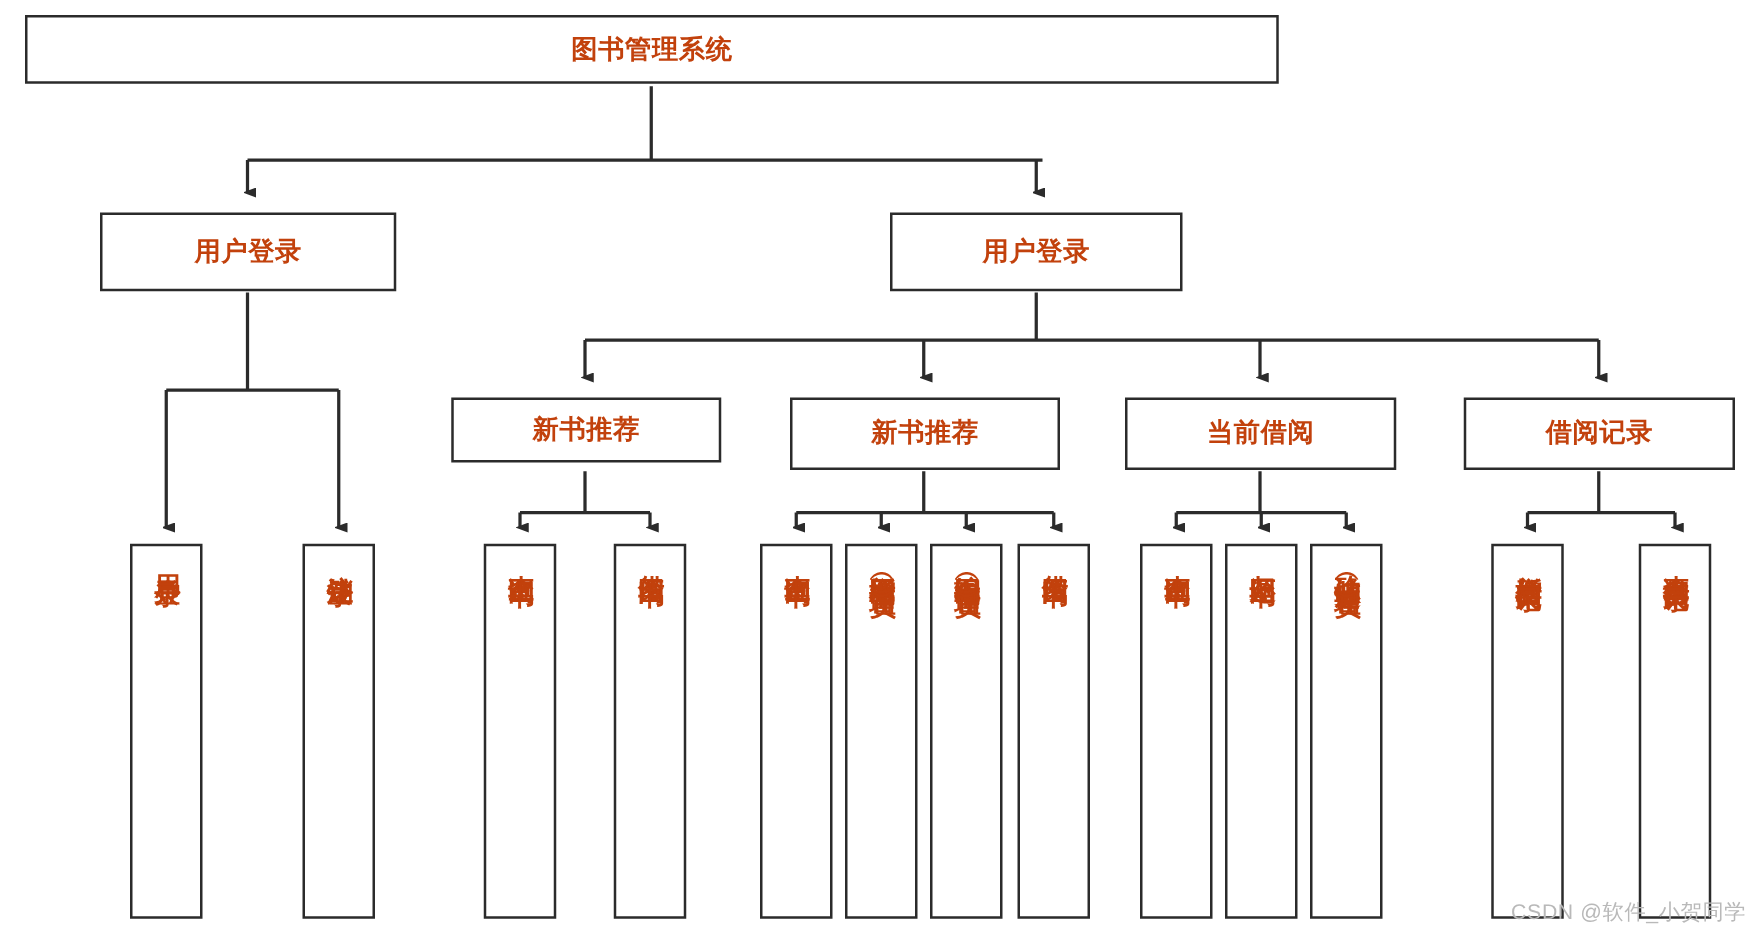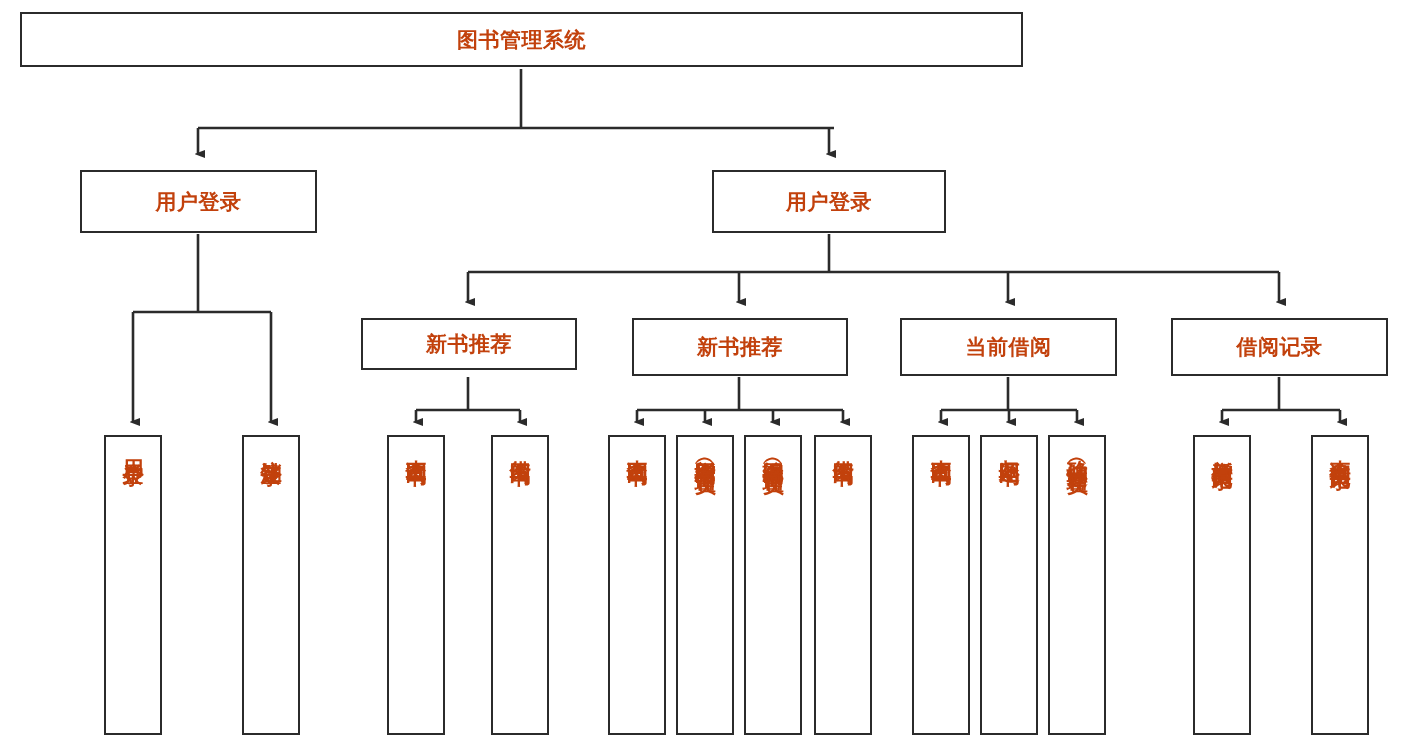--- a/index.html
+++ b/index.html
@@ -182,14 +182,15 @@
     <span class="label">确认归还（管理员）</span>
   </div>
 
   <div class="node vertical" style="left:1193px; top:435px; width:58px; height:300px;">
     <span class="label">新增借阅记录</span>
   </div>
   <div class="node vertical" style="left:1311px; top:435px; width:58px; height:300px;">
     <span class="label">查询借阅记录</span>
   </div>
 
+  <div class="watermark">CSDN @软件_小贺同学</div>
 
 </div>
 
 </body></html>

